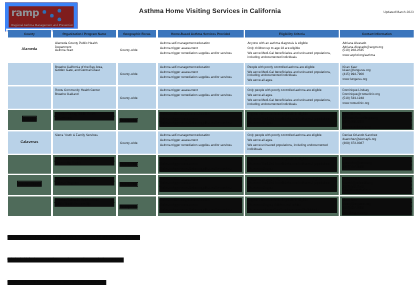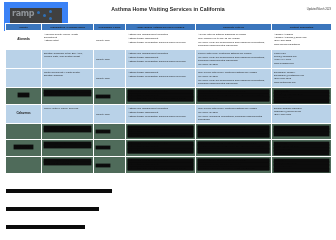--- a/index.html
+++ b/index.html
@@ -8,21 +8,21 @@
     background:#ffffff;
     font-family:"Liberation Sans", sans-serif;
     -webkit-font-smoothing:none;
   }
   .page{position:relative;width:336px;height:234px;background:#fff;}
 
   
   .doc-header{position:relative;height:22px;}
   .logo{
     position:absolute;left:4px;top:2px;width:52px;height:17px;
-    border:6px solid #3b82f6;background:#404040;overflow:hidden;text-align:center;
+    border:3px solid #3b82f6;background:#7f1d1d;overflow:hidden;text-align:center;
   }
   .logo-text{
     position:absolute;left:2px;top:1px;
     font-size:8px;font-weight:bold;color:#8f9499;letter-spacing:-.3px;
     font-family:"DejaVu Sans", sans-serif;
   }
   .logo-dot{position:absolute;width:3px;height:3px;background:#2f6fb5;border-radius:50%;}
   .logo-d1{left:27px;top:3px;}
   .logo-d2{left:33px;top:6px;}
   .logo-d3{left:39px;top:2px;}

